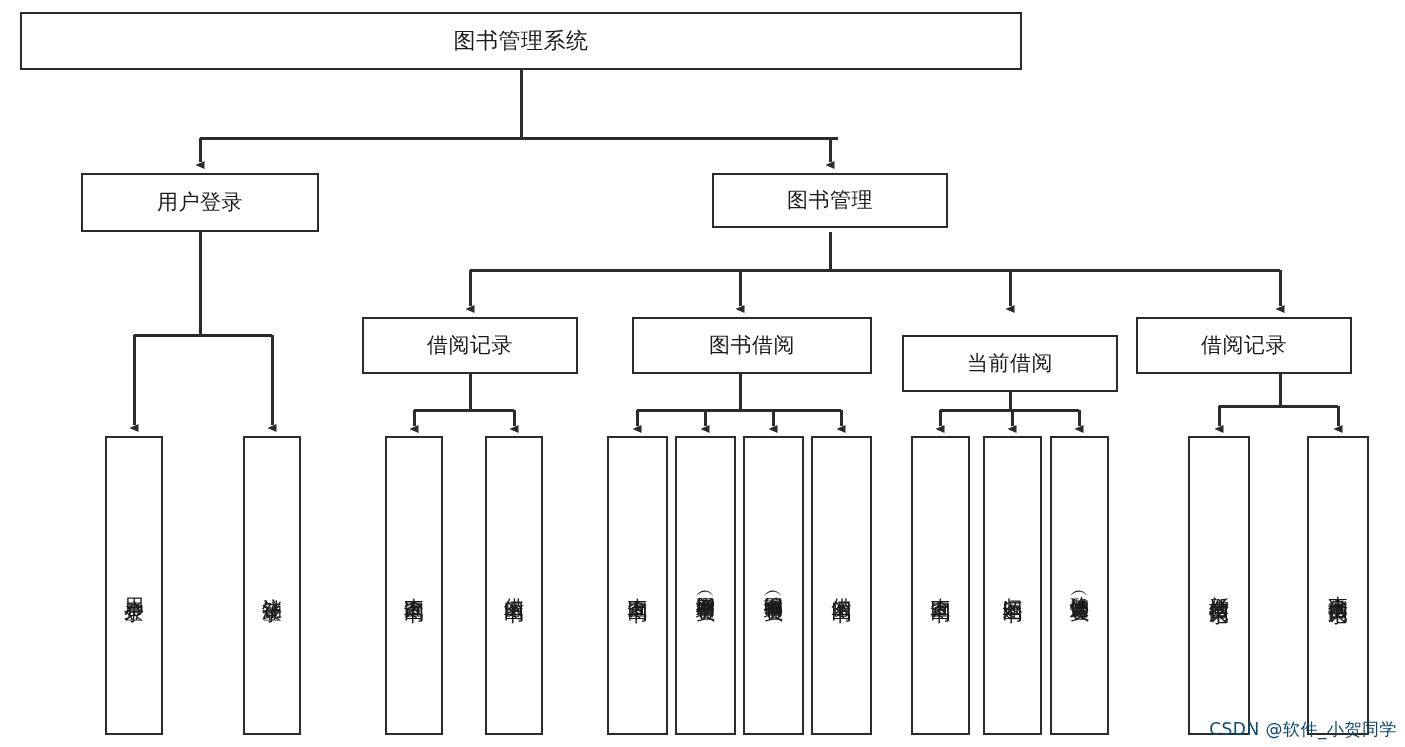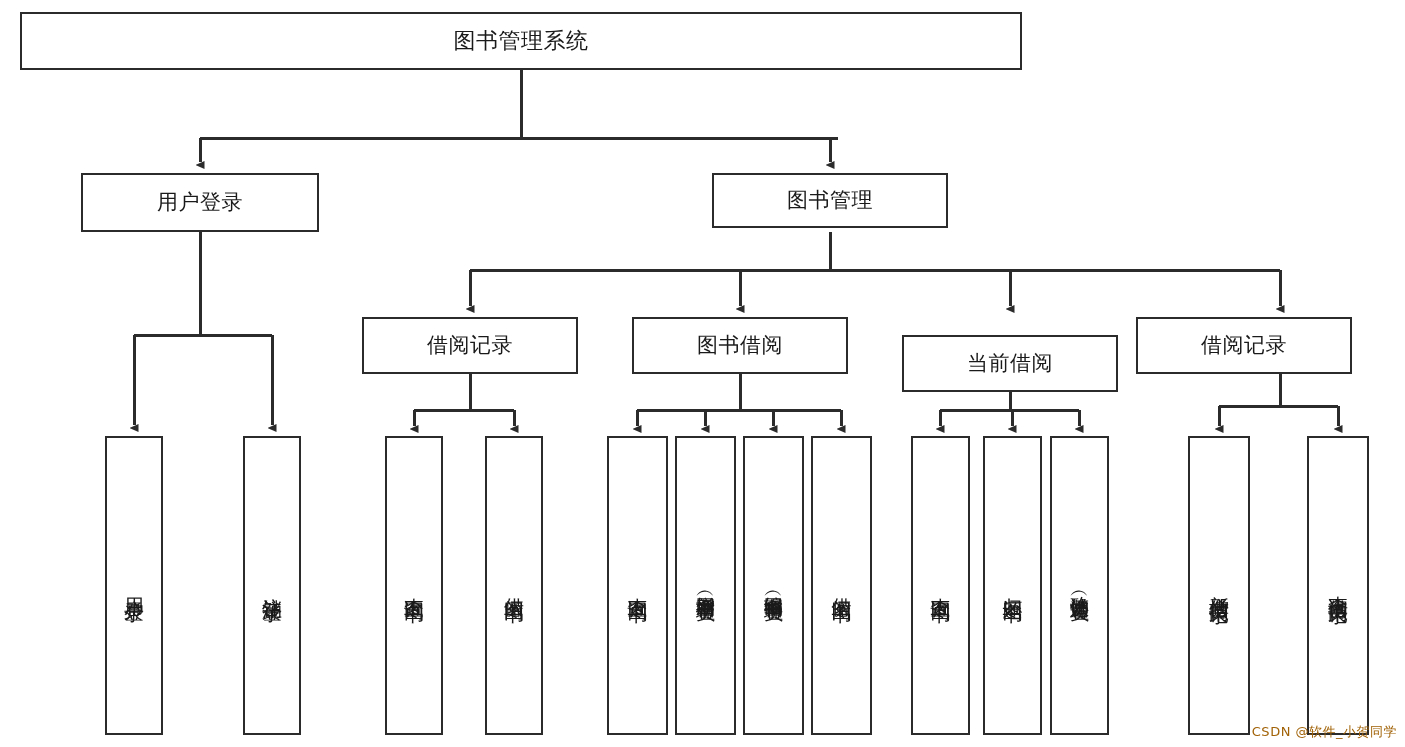--- a/index.html
+++ b/index.html
@@ -64,22 +64,22 @@
     max-height: 100%;
   }
   .node.vertical.tall-text .node-label {
     font-size: 19px;
     letter-spacing: 1px;
   }
   #watermark {
     position: absolute;
     right: 8px;
     bottom: 6px;
-    font-size: 13px;
-    color: #a16207;
+    font-size: 17px;
+    color: #0c4a6e;
     letter-spacing: 0.5px;
     z-index: 5;
     user-select: none;
     white-space: pre;
     text-align: center;
   }
 </style>
 </head>
 <body>
 
@@ -142,21 +142,21 @@
   <div class="node horizontal" style="left:81px; top:173px; width:238px; height:59px;">
     <span class="node-label">用户登录</span>
   </div>
   <div class="node horizontal" style="left:712px; top:173px; width:236px; height:55px;">
     <span class="node-label">图书管理</span>
   </div>
 
   <div class="node horizontal" style="left:362px; top:317px; width:216px; height:57px;">
     <span class="node-label">借阅记录</span>
   </div>
-  <div class="node horizontal" style="left:632px; top:317px; width:216px; height:57px;">
+  <div class="node horizontal" style="left:632px; top:317px; width:240px; height:57px;">
     <span class="node-label">图书借阅</span>
   </div>
   <div class="node horizontal" style="left:902px; top:317px; width:216px; height:57px;margin-top:18px;">
     <span class="node-label">当前借阅</span>
   </div>
   <div class="node horizontal" style="left:1136px; top:317px; width:216px; height:57px;">
     <span class="node-label">借阅记录</span>
   </div>
 
   <div class="node vertical" style="left:105px; top:436px; width:58px; height:299px;">

